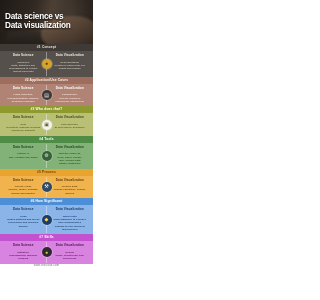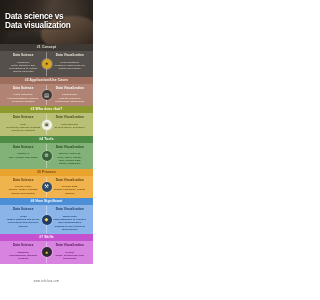--- a/index.html
+++ b/index.html
@@ -3,21 +3,21 @@
 <meta charset="utf-8">
 <style>
   * { margin:0; padding:0; box-sizing:border-box; }
   html,body { width:93px; height:300px; }
   body {
     font-family:"Liberation Sans", sans-serif;
     background:#ffffff;
     overflow:hidden;
   }
   .infographic {
-    width:93px; height:300px;
+    width:93px; height:240px;
     position:relative;
     display:flex;
     flex-direction:column;
   }
 
   
   .hero {
     position:relative;
     height:44px;
     flex:0 0 44px;

